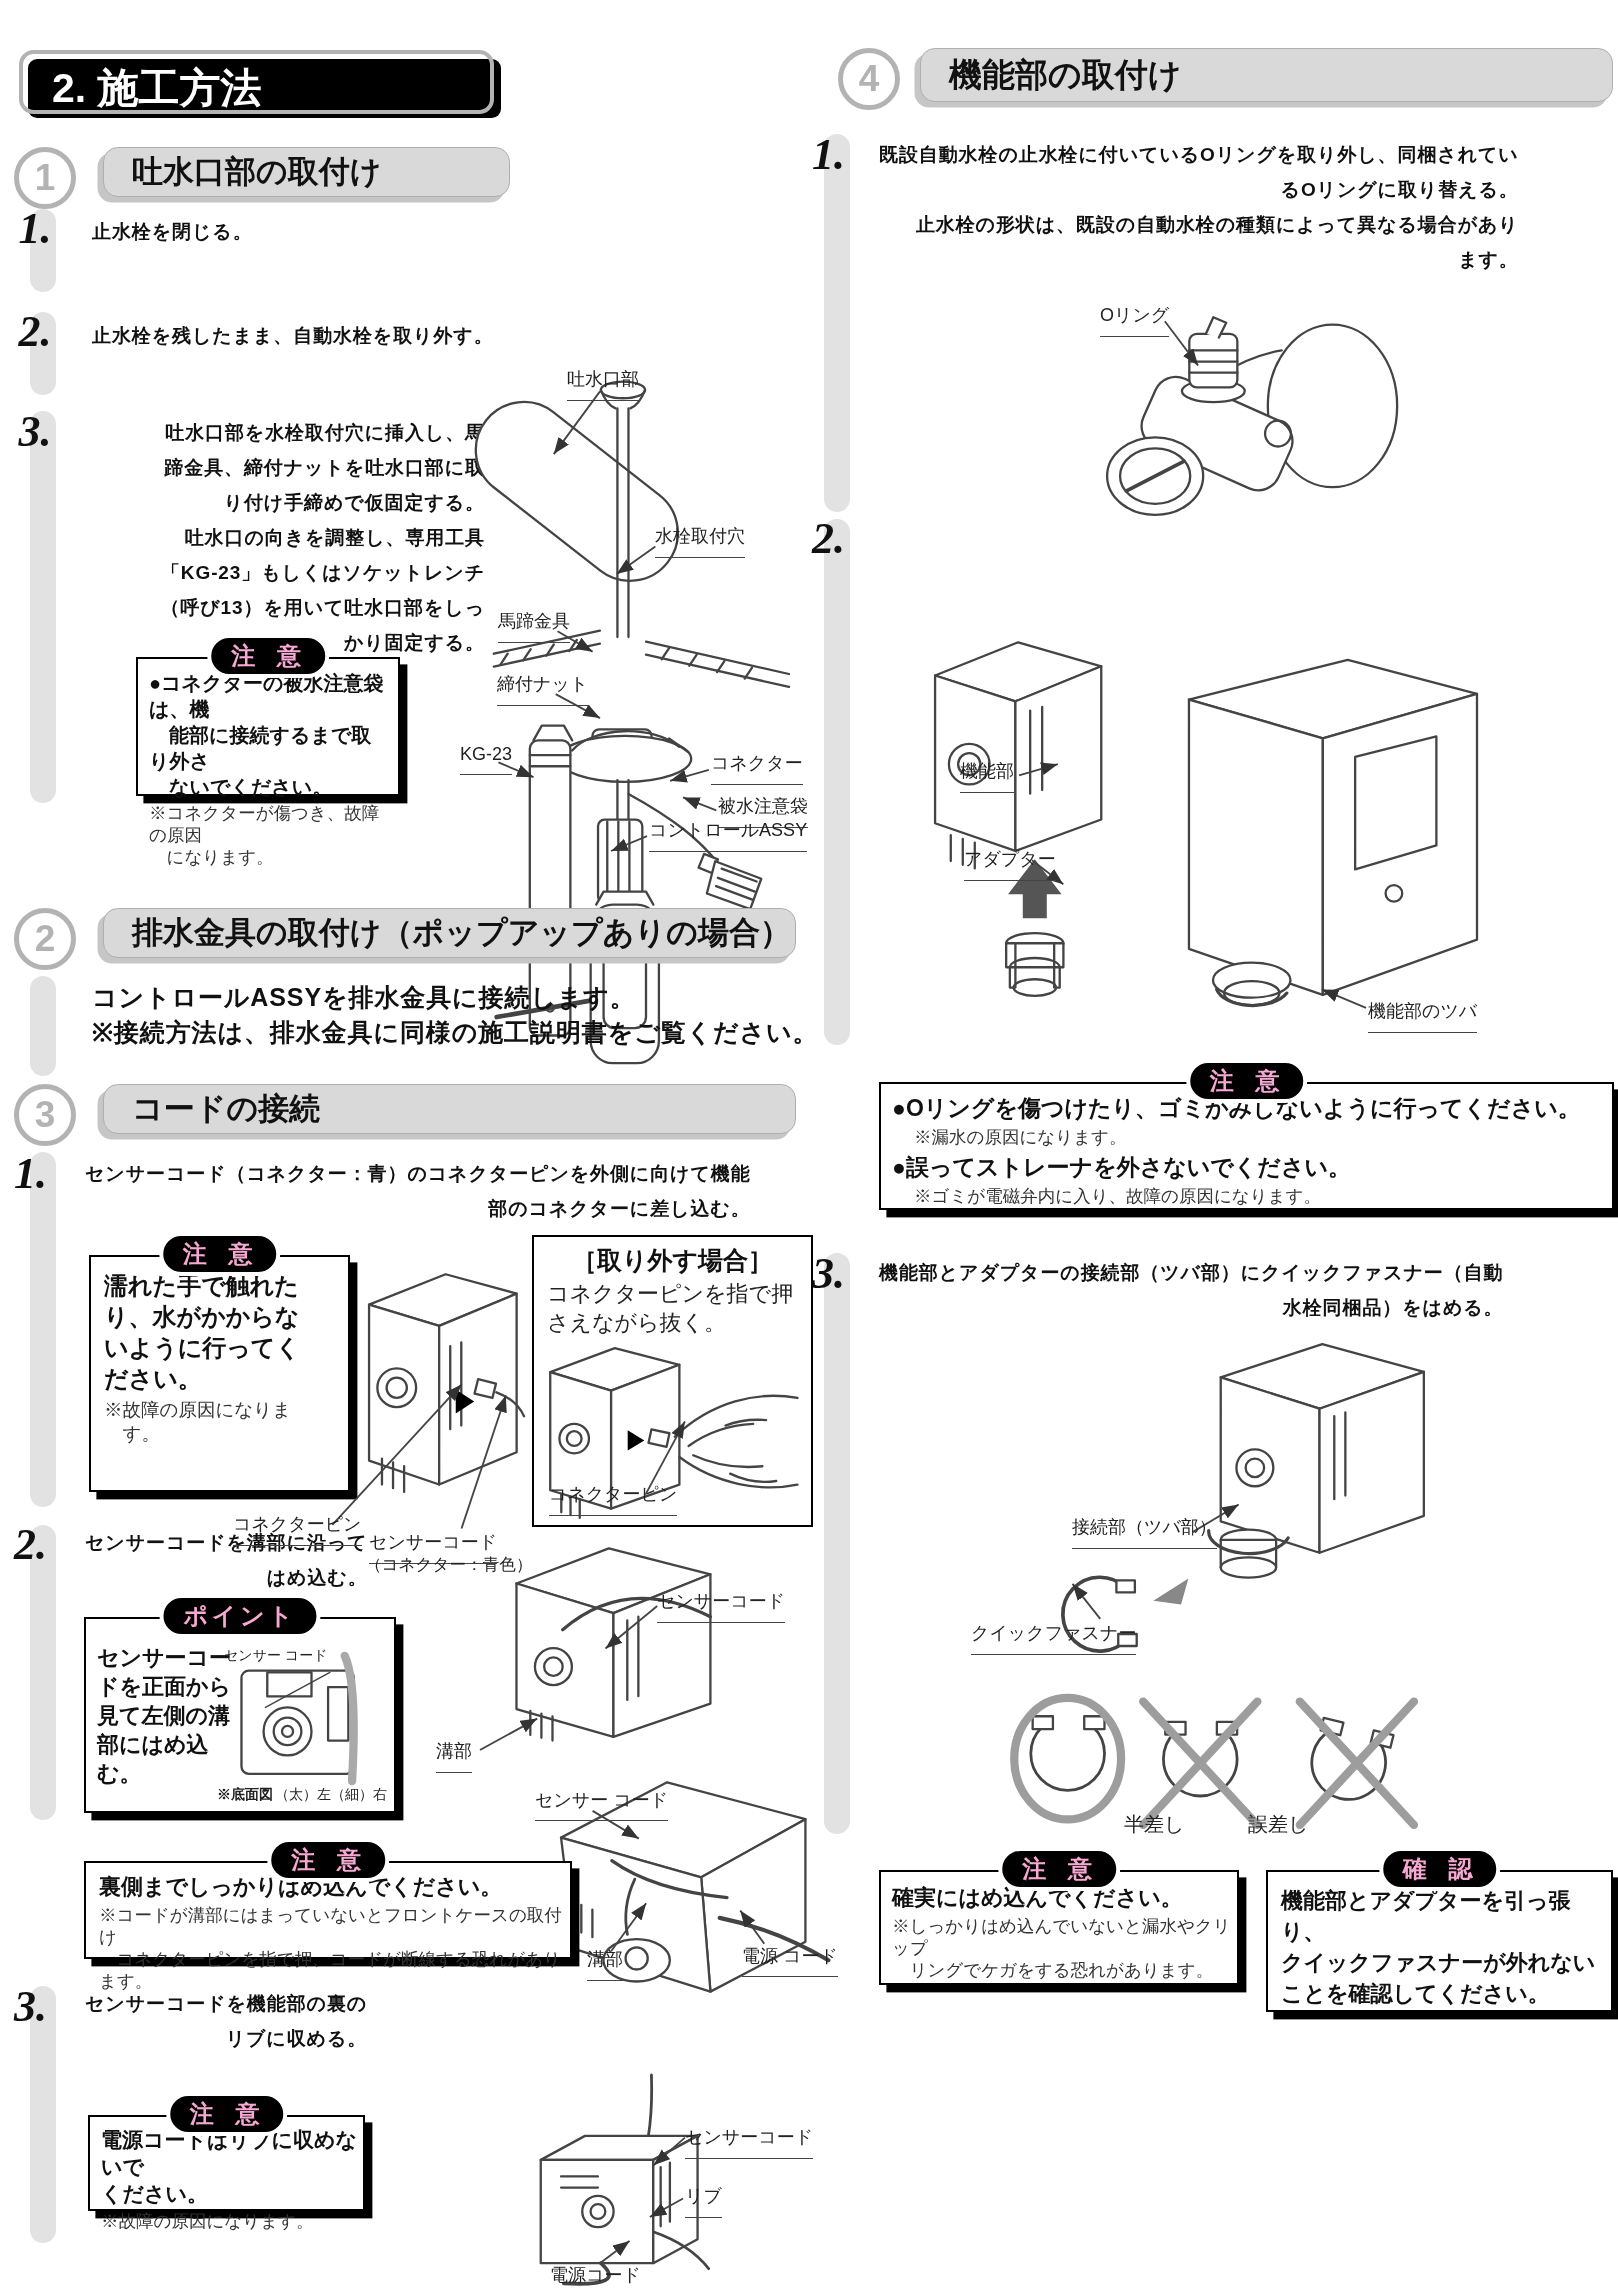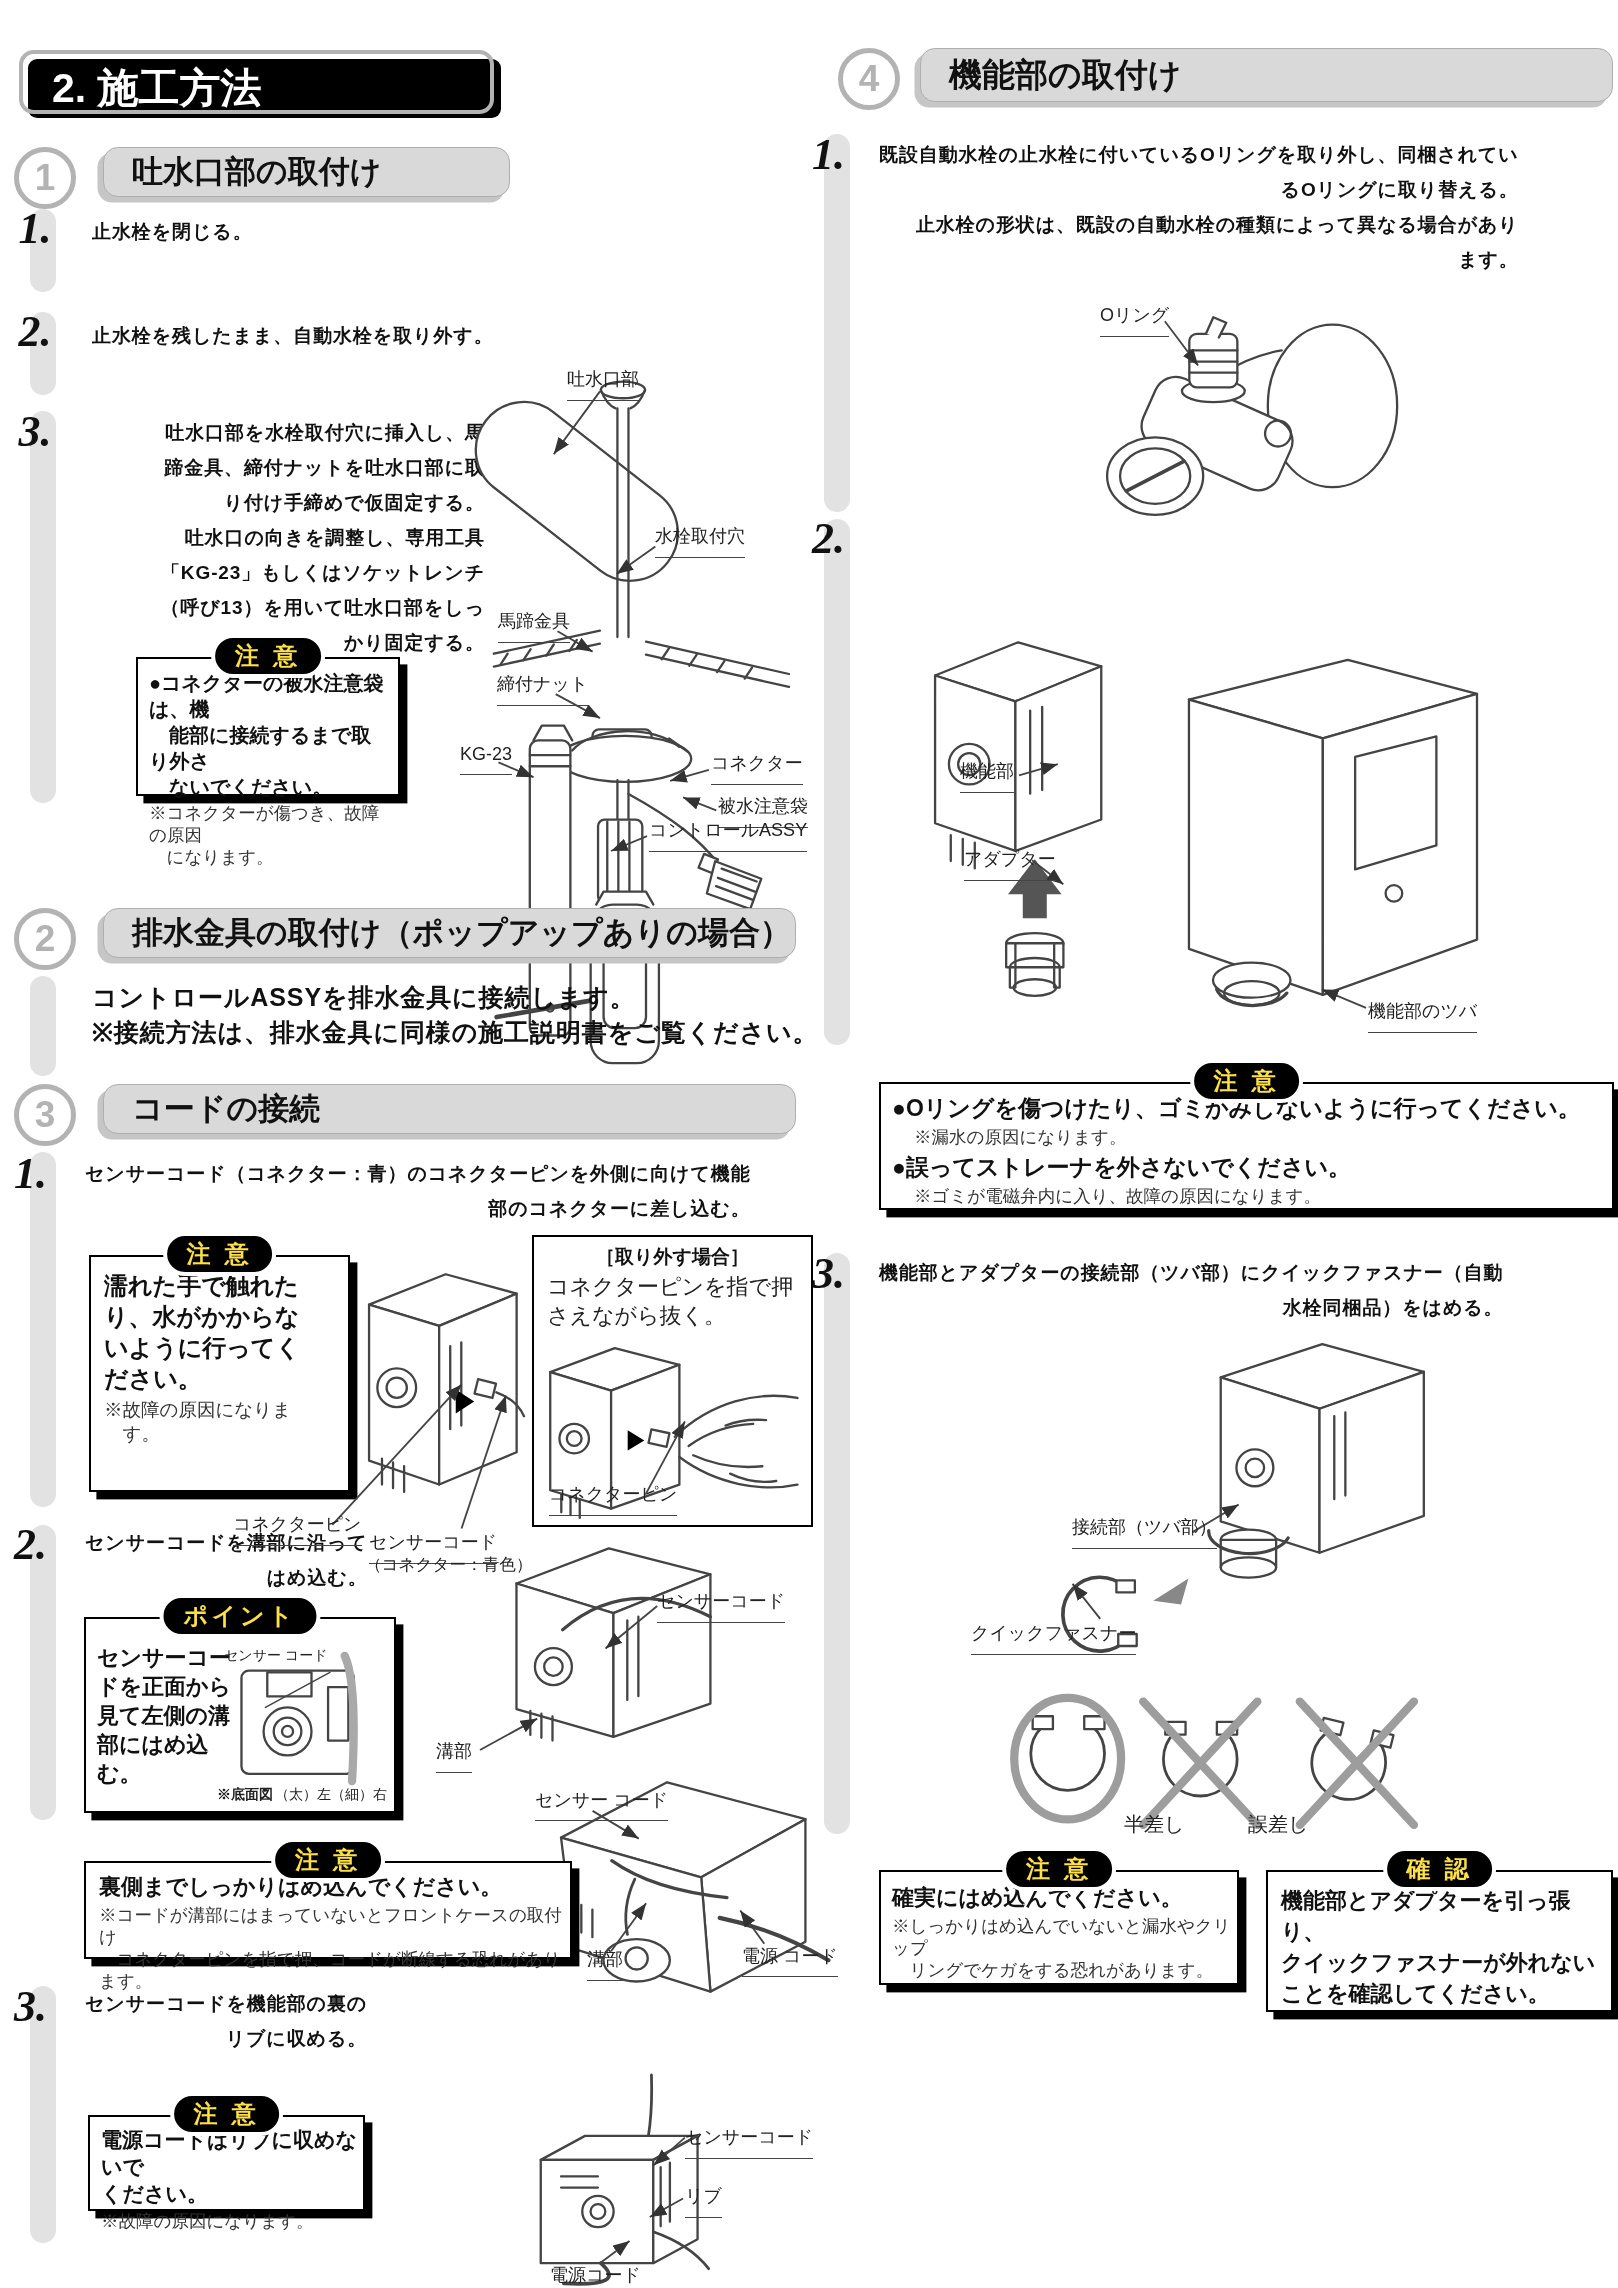--- a/index.html
+++ b/index.html
@@ -20,22 +20,22 @@
            justify-content:center;z-index:3;}
   
   .step-bar{background:#e2e2e2;border-radius:13px;width:26px;z-index:0;}
   .step-num{font-family:"Liberation Serif",serif;font-style:italic;font-weight:bold;
            font-size:44px;z-index:1;}
   .body-txt{font-size:19px;font-weight:bold;line-height:35px;letter-spacing:0.9px;text-align:right;}
   .plain-txt{font-size:25px;font-weight:bold;line-height:35px;letter-spacing:0.9px;}
   
   .note-box{background:#fff;border:2.8px solid #000;box-shadow:7.4px 7.4px 0 #000;z-index:2;}
   .note-pill{position:absolute;top:-25px;left:50%;transform:translateX(-50%);
-           background:#000;color:#fde047;font-weight:bold;font-size:24px;letter-spacing:3.7px;
-           padding:1.8px 20px;border-radius:22px;border:4.6px solid #fff;white-space:nowrap;z-index:3;}
+           background:#000;color:#f9a8d4;font-weight:bold;font-size:24px;letter-spacing:3.7px;
+           padding:1.8px 20px;border-radius:22px;border:4.6px solid #fff;white-space:nowrap;z-index:3;font-family:Liberation Mono, monospace;}
   .note-bold{font-weight:bold;}
   .note-note{font-weight:normal;color:#333;}
   
   .lbl{font-size:18px;color:#222;border-bottom:1.8px solid #444;padding-bottom:9px;
        white-space:nowrap;background:rgba(255,255,255,.0);z-index:4;}
   .lbl-s{font-size:14px;color:#222;white-space:nowrap;z-index:4;}
   .cap{font-size:20px;color:#222;white-space:nowrap;z-index:4;}
   .rm-box{background:#fff;border:2.8px solid #000;z-index:2;}
   svg{overflow:visible;}
   .line-art{stroke:#444;stroke-width:2.5;fill:none;stroke-linecap:round;stroke-linejoin:round;}
@@ -169,21 +169,21 @@
       <rect x="128" y="128" width="20" height="16" transform="rotate(14 138 136)" class="fill-w"></rect>
       <path d="M150 140 q22 8 30 26"></path>
       <path d="M126 150 l-20 -13 v26 z" fill="#000" stroke="none"></path>
     </g>
   </svg>
   <span class="abs lbl" style="left:233px;top:1512px;">コネクターピン</span>
   <span class="abs lbl" style="left:369px;top:1530px;">センサーコード</span>
   <span class="abs lbl-s" style="left:365px;top:1554px;font-size:16.6px;">（コネクター：青色）</span>
 
   <div class="abs rm-box" style="left:532px;top:1235px;width:277px;height:288px;">
-    <div style="text-align:center;font-weight:bold;font-size:19px;margin-top:7.4px;">［取り外す場合］</div>
+    <div style="text-align:center;font-weight:bold;font-size:25px;margin-top:7.4px;">［取り外す場合］</div>
     <div class="pre" style="font-size:22px;line-height:29px;margin:1.8px 0 0 13px;color:#222;">コネクターピンを指で押
 さえながら抜く。</div>
     <svg style="position:absolute;left:7.4px;top:100px;width:262px;height:181px;" viewBox="0 0 284 196">
       <g class="line-art">
         <path d="M10 38 L80 12 L150 30 L76 58 Z" class="fill-w"></path>
         <path d="M10 38 L76 58 L76 186 L10 166 Z" class="fill-w"></path>
         <path d="M76 58 L150 30 L150 160 L76 186 Z" class="fill-w"></path>
         <circle cx="36" cy="110" r="16"></circle>
           <circle cx="36" cy="110" r="8"></circle>
         <path d="M22 170 v20 M32 173 v20 M42 176 v20"></path>

